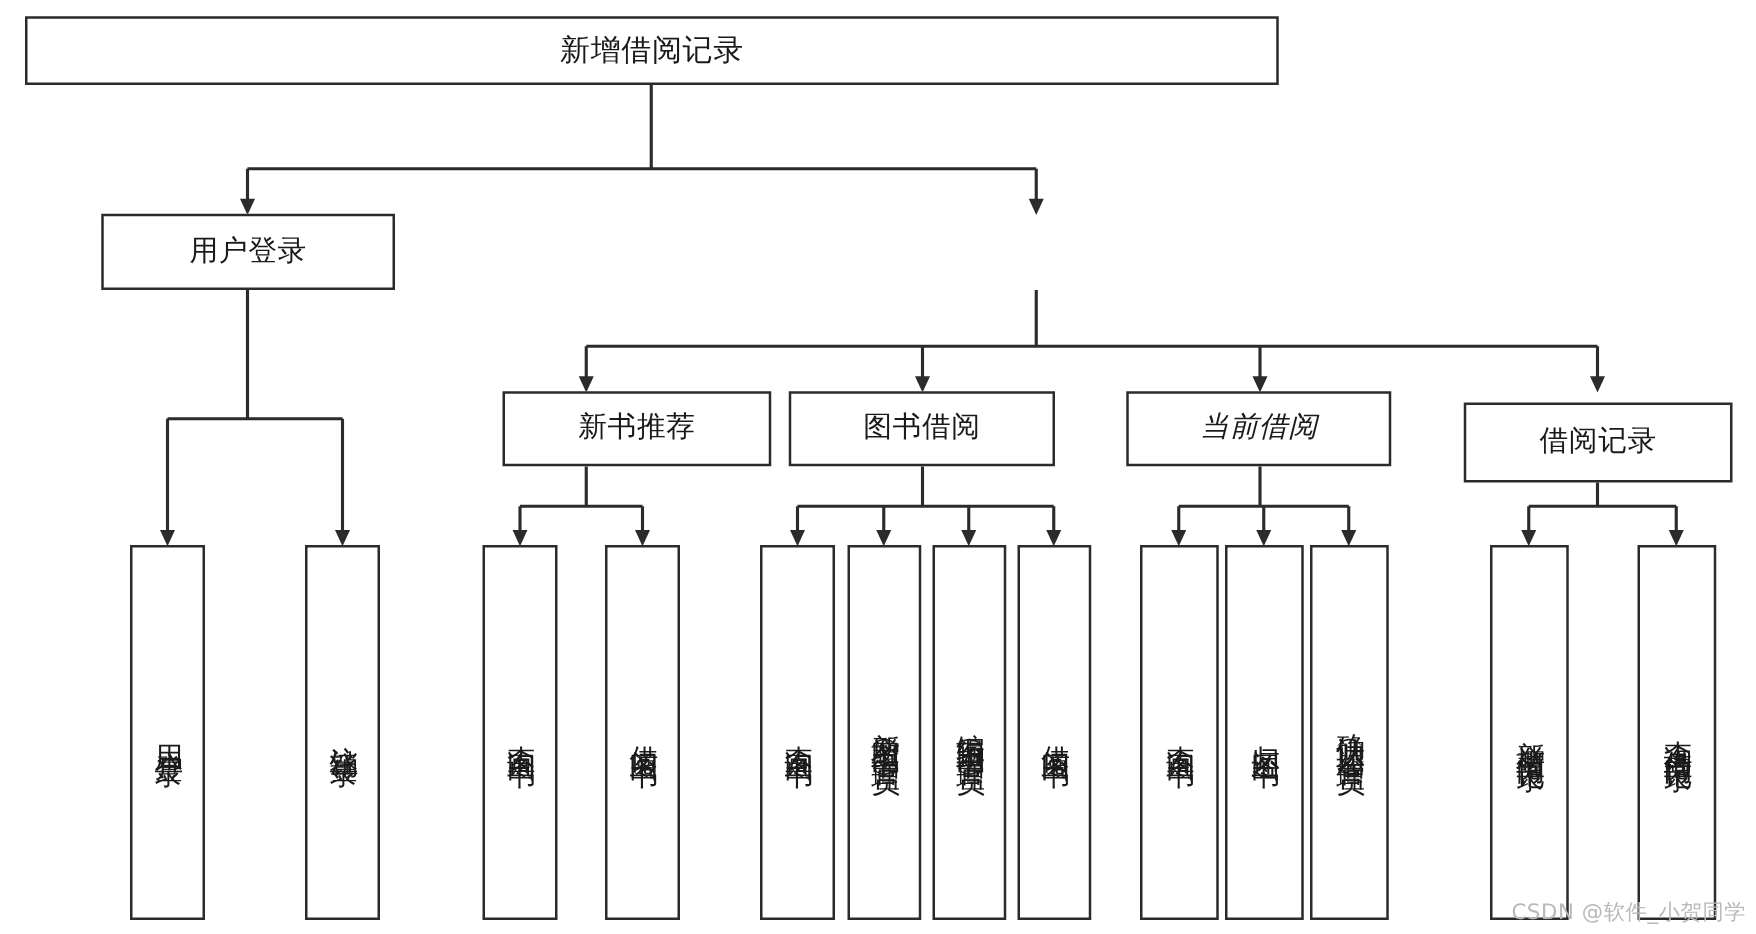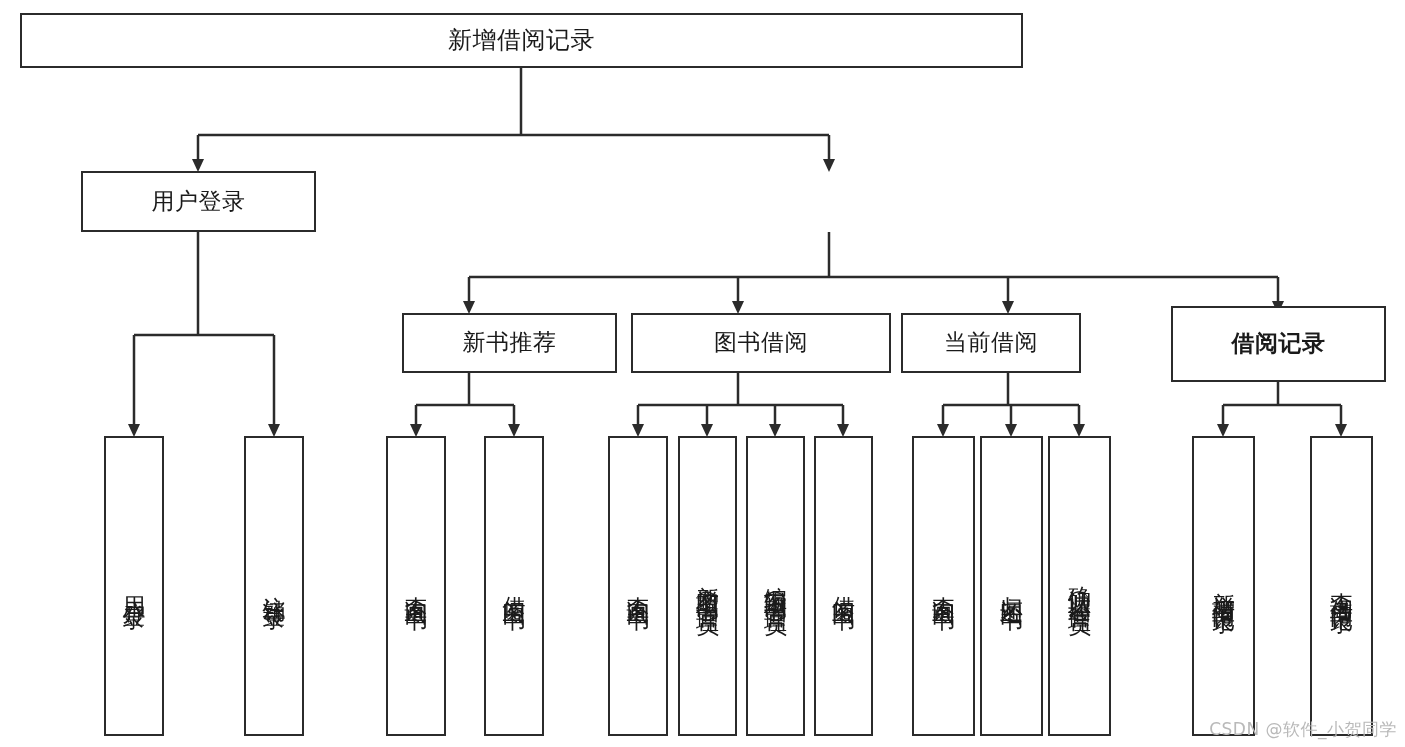--- a/index.html
+++ b/index.html
@@ -141,27 +141,27 @@
     <span class="node-label">新增借阅记录</span>
   </div>
 
   <div class="node horizontal" style="left: 81px; top: 171px; width: 235px; height: 61px;">
     <span class="node-label">用户登录</span>
   </div>
 
   <div class="node horizontal" style="left: 362px; top: 313px; width: 215px; height: 60px; margin-left: 40px;">
     <span class="node-label">新书推荐</span>
   </div>
-  <div class="node horizontal" style="left: 631px; top: 313px; width: 260px; height: 60px;">
+  <div class="node horizontal" style="left: 631px; top: 313px; width: 213px; height: 60px;">
     <span class="node-label">图书借阅</span>
   </div>
-  <div class="node horizontal" style="left: 901px; top: 313px; width: 180px; height: 60px;">
+  <div class="node horizontal" style="left: 901px; top: 313px; width: 212px; height: 60px; font-style: italic;">
     <span class="node-label">当前借阅</span>
   </div>
-  <div class="node horizontal" style="left: 1171px; top: 306px; width: 215px; height: 76px; font-weight: bold;">
+  <div class="node horizontal" style="left: 1171px; top: 322px; width: 215px; height: 64px;">
     <span class="node-label">借阅记录</span>
   </div>
 
   <div class="node vertical" style="left: 104px; top: 436px; width: 60px; height: 300px;">
     <span class="node-label">用户登录</span>
   </div>
   <div class="node vertical" style="left: 244px; top: 436px; width: 60px; height: 300px;">
     <span class="node-label">注销登录</span>
   </div>
 

